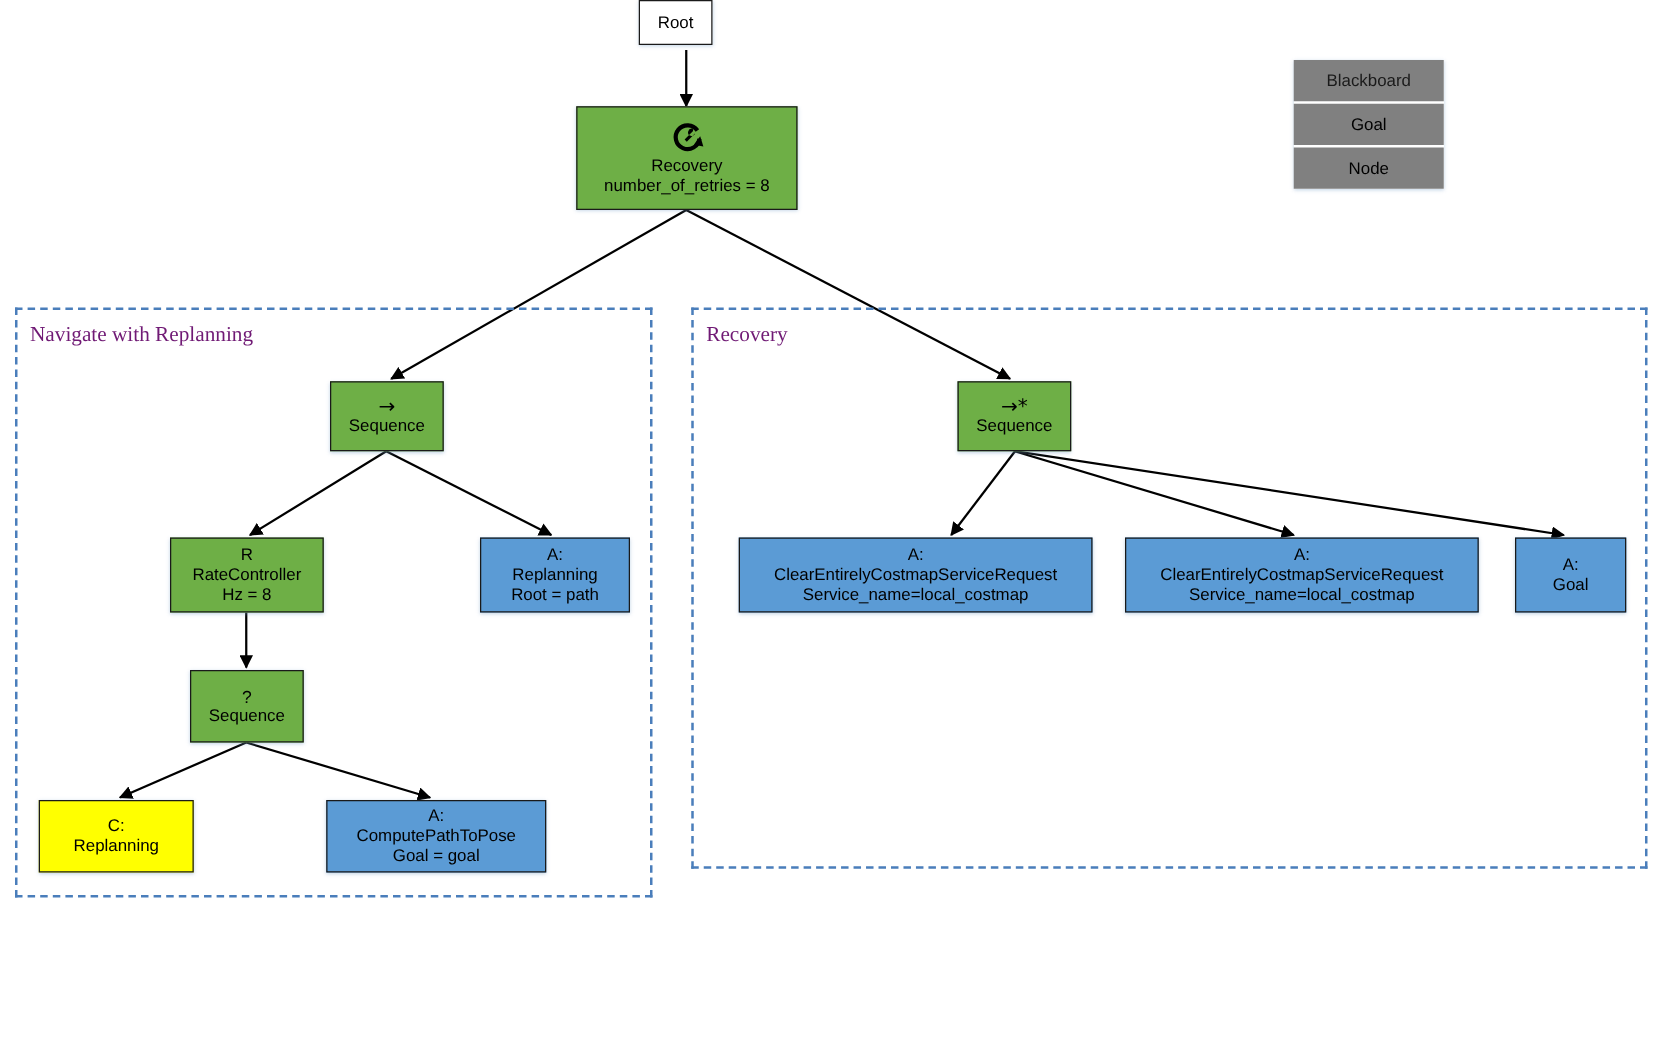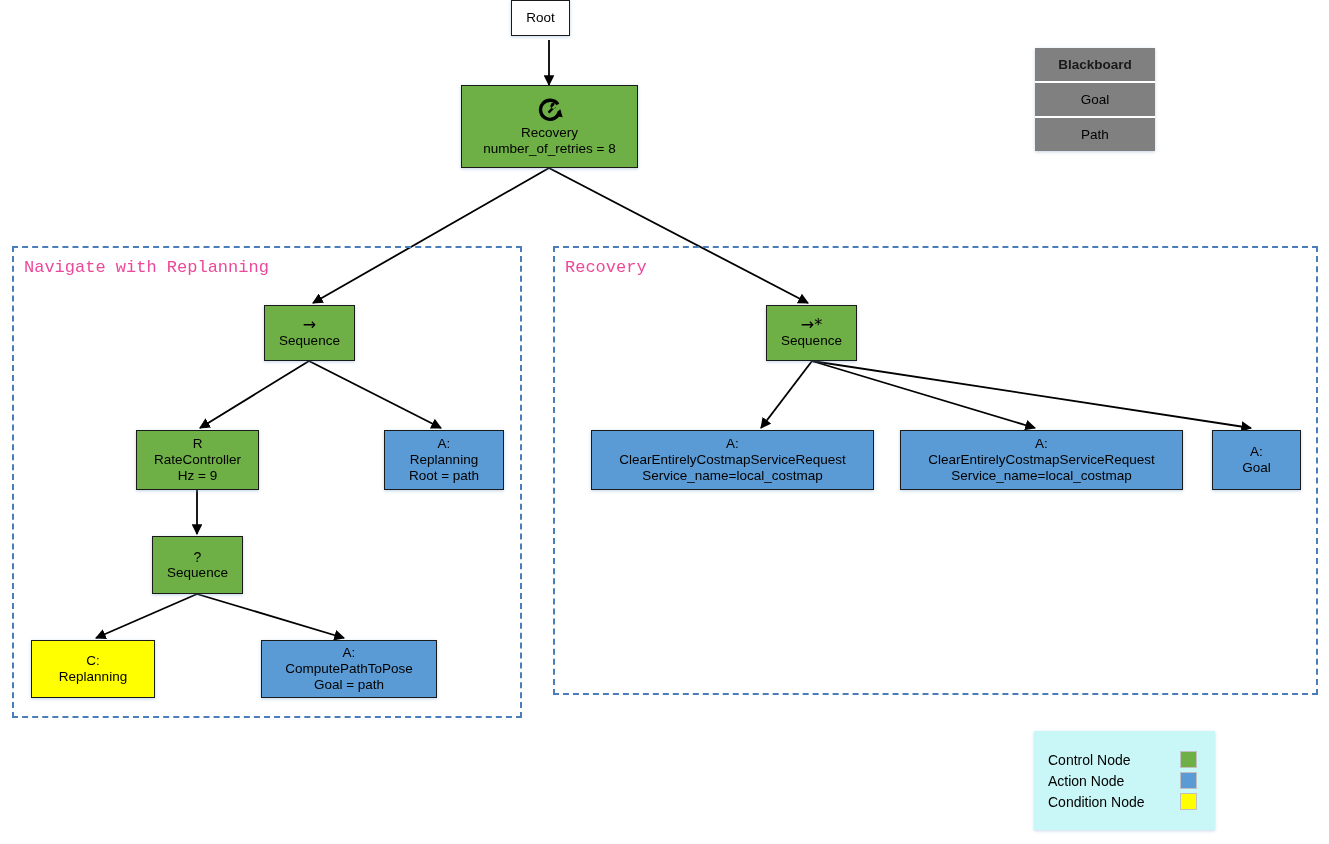--- a/index.html
+++ b/index.html
@@ -27,23 +27,23 @@
   
   .frame {
     position: absolute;
     border: 2px dashed #4a7ebb;
     border-style: dashed;
     background: transparent;
     box-sizing: border-box;
   }
   .frame-title {
     position: absolute;
-    color: #ec4899;
+    color: #701a75;
     font-size: 17px;
-    font-family: Liberation Mono, monospace;
+    font-family: Liberation Serif, serif;
     white-space: nowrap;
   }
 
   
   .node {
     position: absolute;
     box-sizing: border-box;
     border: 1px solid #1a1a1a;
     display: flex;
     flex-direction: column;
@@ -85,21 +85,21 @@
   }
   .bb-cell {
     background: #808080;
     height: 33px;
     display: flex;
     align-items: center;
     justify-content: center;
     font-size: 13.5px;
     color: #000000;
   }
-  .bb-cell.dark { color: #1a1a1a; font-weight: bold; }
+  .bb-cell.dark { color: #1a1a1a; }
 
   
   #legend {
     position: absolute;
     background: #c9f7f7;
     display: flex;
     align-items: center;
     box-shadow: 0 1px 3px rgba(120,160,200,0.4);
   }
   .legend-rows {
@@ -191,21 +191,21 @@
   </div>
 
   <div class="node control" style="left:766px; top:305px; width:91px; height:56px;">
     <span class="line sym">→*</span>
     <span class="line">Sequence</span>
   </div>
 
   <div class="node control" style="left:136px; top:430px; width:123px; height:60px;">
     <span class="line">R</span>
     <span class="line">RateController</span>
-    <span class="line">Hz = 9</span>
+    <span class="line">Hz = 8</span>
   </div>
 
   <div class="node action" style="left:384px; top:430px; width:120px; height:60px;">
     <span class="line">A:</span>
     <span class="line">Replanning</span>
     <span class="line">Root = path</span>
   </div>
 
   <div class="node control" style="left:152px; top:536px; width:91px; height:58px;">
     <span class="line sym-q">?</span>
@@ -213,21 +213,21 @@
   </div>
 
   <div class="node cond" style="left:31px; top:640px; width:124px; height:58px;">
     <span class="line">C:</span>
     <span class="line">Replanning</span>
   </div>
 
   <div class="node action" style="left:261px; top:640px; width:176px; height:58px;">
     <span class="line">A:</span>
     <span class="line">ComputePathToPose</span>
-    <span class="line">Goal = path</span>
+    <span class="line">Goal = goal</span>
   </div>
 
   <div class="node action" style="left:591px; top:430px; width:283px; height:60px;">
     <span class="line">A:</span>
     <span class="line">ClearEntirelyCostmapServiceRequest</span>
     <span class="line">Service_name=local_costmap</span>
   </div>
 
   <div class="node action" style="left:900px; top:430px; width:283px; height:60px;">
     <span class="line">A:</span>
@@ -236,33 +236,17 @@
   </div>
 
   <div class="node action" style="left:1212px; top:430px; width:89px; height:60px;">
     <span class="line">A:</span>
     <span class="line">Goal</span>
   </div>
 
   <div id="blackboard" style="left:1035px; top:48px; width:120px;">
     <div class="bb-cell dark">Blackboard</div>
     <div class="bb-cell">Goal</div>
-    <div class="bb-cell">Path</div>
-  </div>
-
-  <div id="legend" style="left:1034px; top:731px; width:181px; height:99px;">
-    <div class="legend-rows">
-      <div class="legend-row">
-        <span class="legend-label">Control Node</span>
-        <span class="legend-swatch" style="background:#6eaf46;"></span>
-      </div>
-      <div class="legend-row">
-        <span class="legend-label">Action Node</span>
-        <span class="legend-swatch" style="background:#5b9bd5;"></span>
-      </div>
-      <div class="legend-row">
-        <span class="legend-label">Condition Node</span>
-        <span class="legend-swatch" style="background:#ffff00;"></span>
-      </div>
-    </div>
-  </div>
+    <div class="bb-cell">Node</div>
+  </div>
+
 
 </div>
 
 </body></html>

